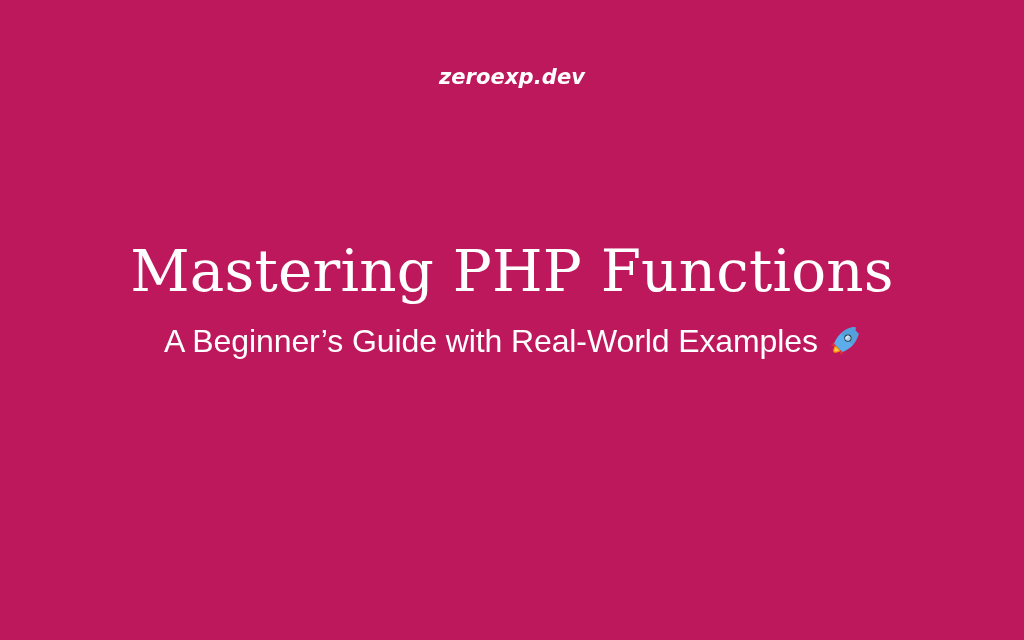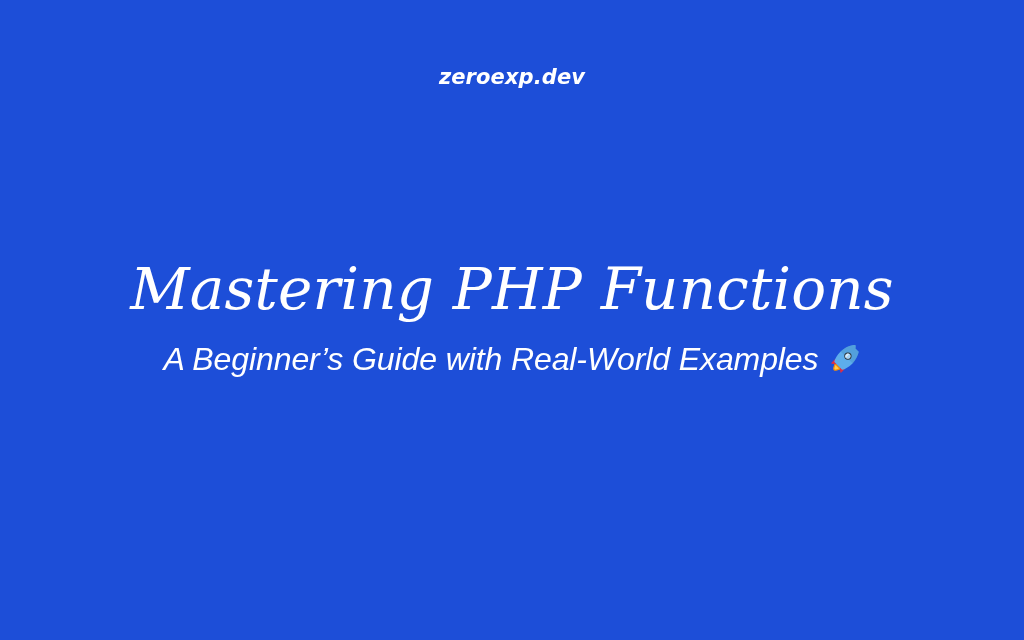--- a/index.html
+++ b/index.html
@@ -41,26 +41,25 @@
     letter-spacing: 0.1px;
     line-height: 28px;
     white-space: nowrap;
   }
 
   
   .hero {
     position: absolute;
     left: 0;
     right: 0;
-    top: 258px;
+    top: 240px;
     display: flex;
     flex-direction: column;
     align-items: center;
     justify-content: center;
-    font-style: italic;
   }
 
   .hero-title {
     color: #ffffff;
     font-family: "DejaVu Serif", "Liberation Serif", serif;
     font-weight: 400;
     font-size: 58px;
     line-height: 62px;
     letter-spacing: 0.2px;
     white-space: nowrap;
@@ -97,21 +96,21 @@
   }
   .rocket-icon svg {
     display: block;
     width: 100%;
     height: 100%;
   }
 </style>
 </head>
 <body>
 
-<div class="og-card" style="background: #1d4ed8; color: rgb(255, 255, 255);">
+<div class="og-card" style="background: #be185d; color: rgb(255, 255, 255);">
 
   <div class="site-name">zeroexp.dev</div>
 
   <div class="hero">
 
     <h1 class="hero-title">Mastering PHP Functions</h1>
 
     <p class="hero-subtitle">
       <span class="subtitle-text">A Beginner’s Guide with Real-World Examples</span>
       <span class="rocket-icon">

